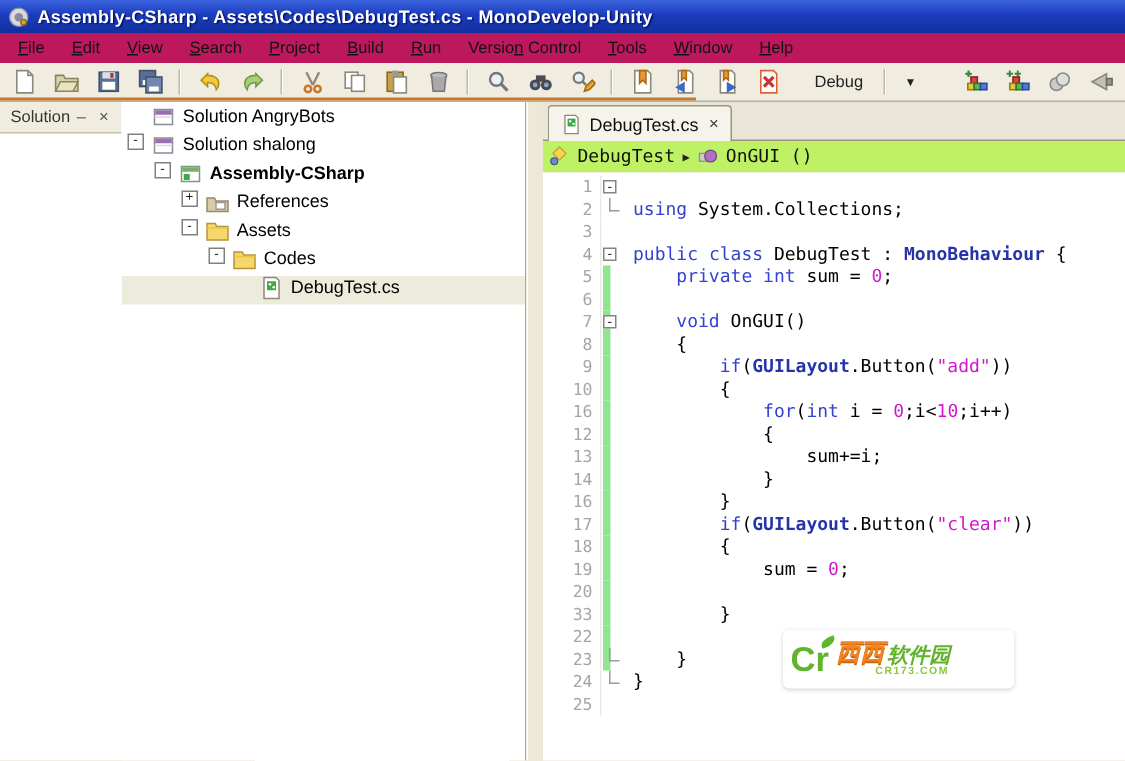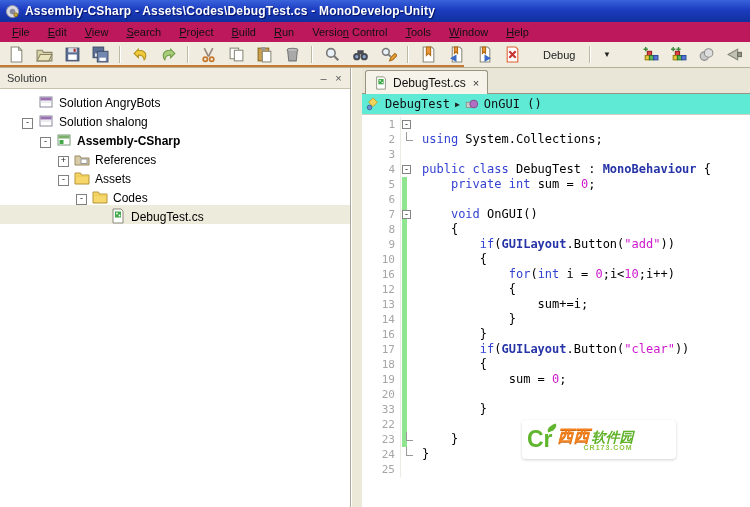--- a/index.html
+++ b/index.html
@@ -19,47 +19,47 @@
            background:#F0EDE0;border-bottom:1px solid #B5B19C;position:relative;}
   .tbtn{width:22px;height:22px;display:flex;align-items:center;justify-content:center;flex:none;}
   .tbtn svg{width:17px;height:17px;}
   .tsep{width:1px;height:17px;background:#BDB9A4;border-right:1px solid #fff;flex:none;margin:0 2px;}
   .combo{display:flex;align-items:center;height:20px;margin-left:8px;width:128px;}
   .combo .cval{flex:1;padding-left:6px;font-size:11px;color:#222;}
   .accent{position:absolute;left:0;top:65px;width:464px;height:2px;background:#C47A32;z-index:5;}
   
   .main{display:flex;height:439px;}
   
-  .pad{width:350px;flex:none;display:flex;flex-direction:column;background:#fff;
+  .pad{width:350px;flex:none;display:flex;flex-direction:row;background:#fff;
        border-right:1px solid #ACA899;}
   .pad-header{height:20px;flex:none;background:#F0EDE0;border-bottom:1px solid #C6C2AE;
               display:flex;align-items:center;padding:0 4px 0 7px;}
   .pad-title{font-size:11px;color:#333;flex:1;}
   .pad-btn{width:15px;text-align:center;color:#555;font-size:11px;line-height:18px;}
   .tree{flex:1;background:#fff;padding-top:2px;overflow:hidden;}
-  .tree-row{height:19px;display:flex;align-items:flex-end;white-space:nowrap;font-size:12px;color:#000;padding-left:18px;}
+  .tree-row{height:19px;display:flex;align-items:flex-start;white-space:nowrap;font-size:12px;color:#000;}
   .tree-row.sel{background:#EDEBDC;}
   .tree-row.bold{font-weight:bold;}
   .expander{width:9px;height:9px;border:1px solid #808080;background:#fff;color:#222;flex:none;
             font:9px/7px "Liberation Sans",sans-serif;text-align:center;margin-right:5px;box-sizing:content-box;}
   .exp-spacer{width:16px;flex:none;}
   .ticon{width:16px;height:16px;margin-right:5px;flex:none;}
   .ticon svg{width:16px;height:16px;display:block;}
   
   .splitter{width:10px;flex:none;background:#ECE9D8;border-left:1px solid #fff;}
   
   .editor{flex:1;display:flex;flex-direction:column;background:#fff;min-width:0;}
   .tabbar{height:25px;flex:none;background:#E9E6D7;display:flex;align-items:flex-end;
           padding-left:3px;border-bottom:1px solid #98947F;}
   .tab{height:23px;background:#F6F4EA;border:1px solid #98947F;border-bottom:none;
        border-radius:3px 3px 0 0;display:flex;align-items:center;gap:5px;padding:0 8px;
        position:relative;top:1px;font-size:12px;color:#111;}
   .tab svg{width:14px;height:14px;}
   .tab-close{font-size:11px;color:#333;margin-left:2px;}
-  .crumbs{height:20px;flex:none;background:#5eead4;border-bottom:1px solid #D2CFBE;
+  .crumbs{height:20px;flex:none;background:#bef264;border-bottom:1px solid #D2CFBE;
           display:flex;align-items:center;gap:5px;padding-left:4px;
           font-family:"DejaVu Sans Mono",monospace;font-size:12px;color:#111;}
   .crumbs svg{width:14px;height:14px;}
   .crumb-sep{font-size:8px;color:#222;}
   
   .code{flex:1;background:#fff;font-family:"DejaVu Sans Mono",monospace;font-size:12px;
         padding-top:2px;overflow:hidden;}
   .cl{display:flex;height:15px;line-height:15px;white-space:pre;}
   .ln{width:33px;flex:none;text-align:right;padding-right:5px;color:#A6A6A6;font-size:11px;}
   .fm{width:15px;flex:none;position:relative;border-left:1px solid #EBEBE3;}
@@ -74,21 +74,21 @@
   .ty{color:#2634A8;font-weight:bold;}
   .st,.nu{color:#CE17CE;}
   
   .wm{position:absolute;left:522px;top:420px;width:154px;height:39px;background:#fff;
       border-radius:4px;box-shadow:0 1px 3px rgba(0,0,0,.18);display:flex;align-items:center;
       padding:0 5px;box-sizing:border-box;z-index:10;}
   .wm-cr{color:#5FB52C;font-weight:bold;font-size:23px;line-height:23px;position:relative;flex:none;}
   .wm-leaf{position:absolute;right:-4px;top:-3px;width:10px;height:6px;background:#5FB52C;
            border-radius:80% 0 80% 0;transform:rotate(-20deg);}
   .wm-txt{margin-left:5px;display:flex;flex-direction:column;align-items:flex-start;}
-  .wm-row{display:flex;align-items:flex-end;gap:2px;}
+  .wm-row{display:flex;align-items:center;gap:2px;}
   .wm-xx{color:#F5821F;font-weight:bold;font-style:italic;font-size:16px;line-height:16px;
          text-shadow:0 1px 0 #c96a10;}
   .wm-sw{color:#61B32A;font-weight:bold;font-style:italic;font-size:14px;line-height:14px;}
   .wm-dom{color:#8CC63F;font-weight:bold;font-size:7px;letter-spacing:1px;margin-left:26px;}
 </style>
 </head>
 <body>
 
 <div class="titlebar">
   <span style="display:flex">

